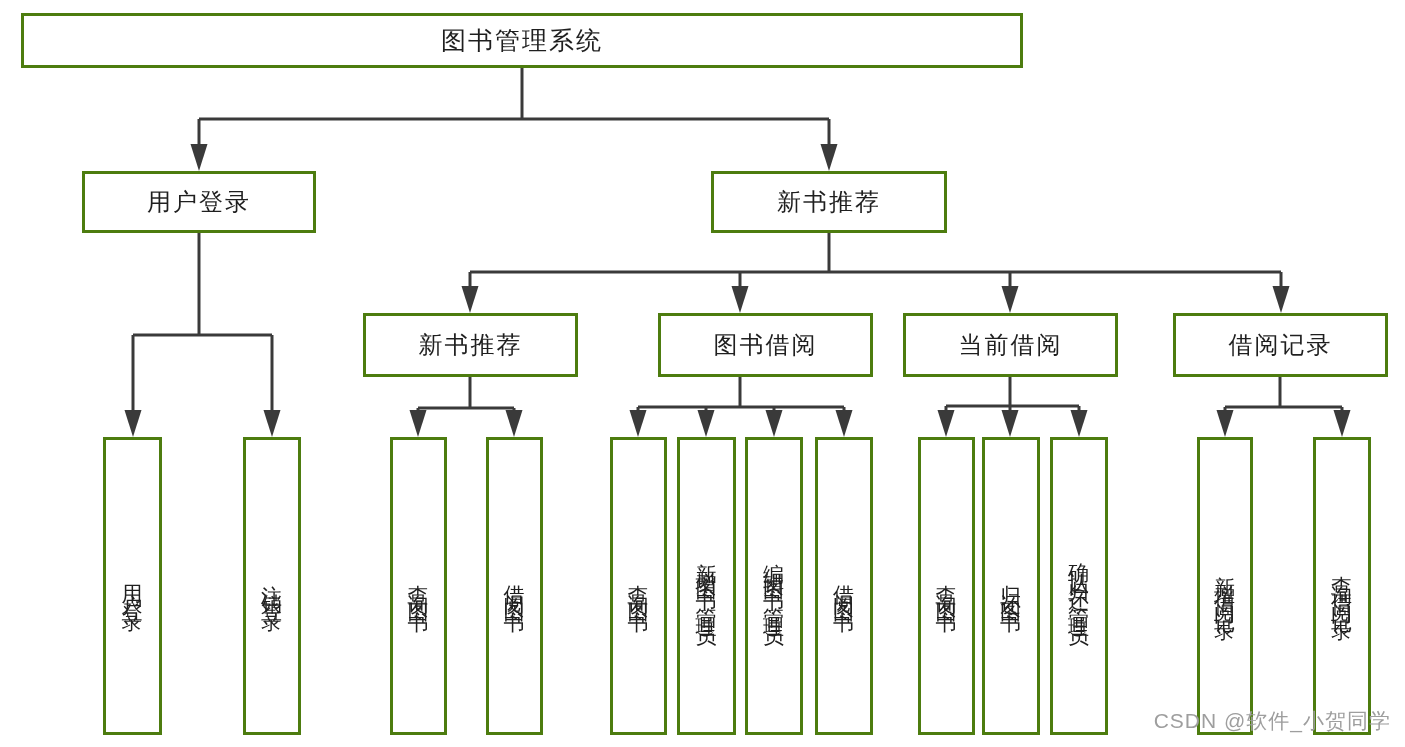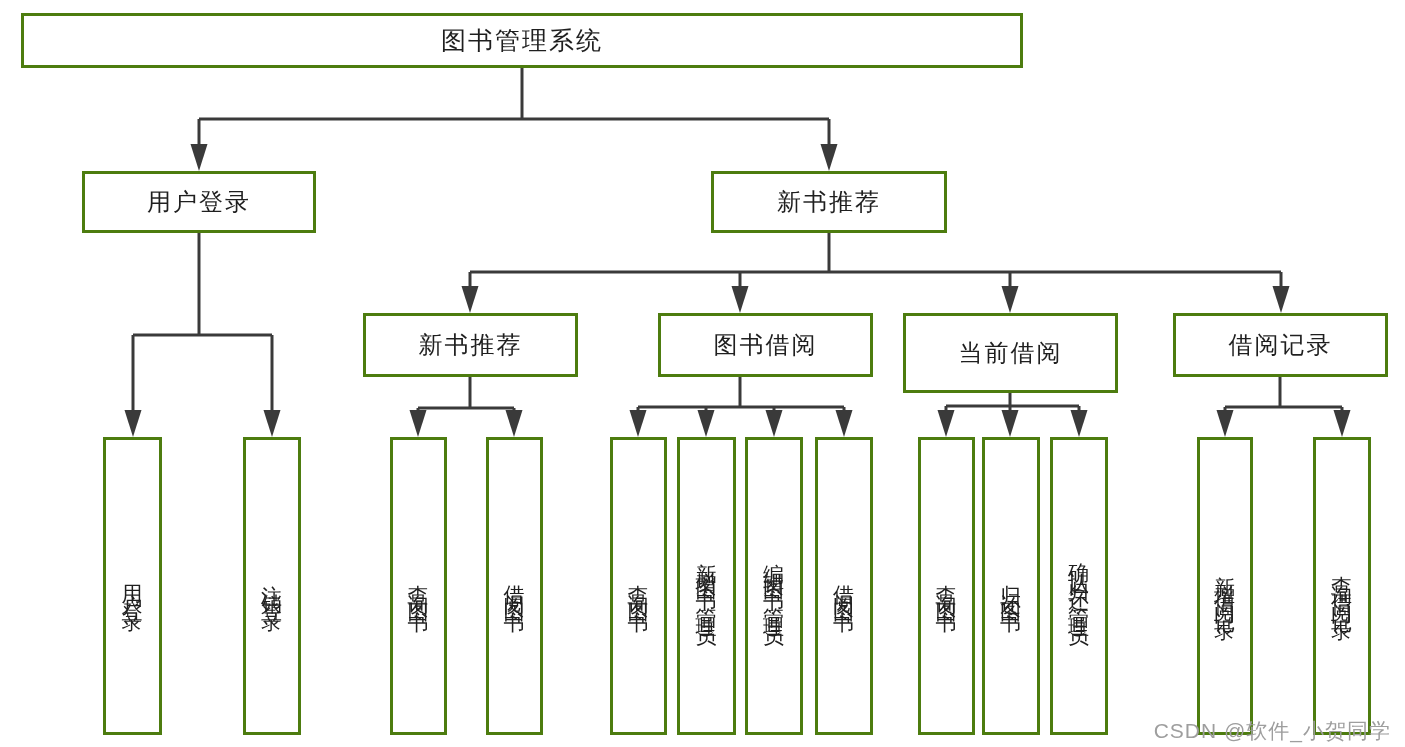--- a/index.html
+++ b/index.html
@@ -31,21 +31,21 @@
     writing-mode:vertical-rl;
     text-orientation:mixed;
     font-size:21px;
     letter-spacing:9px;
     line-height:1;
     white-space:nowrap;
   }
   .watermark{
     position:absolute;
     right:14px;
-    bottom:2px;
+    bottom:12px;
     font-size:21px;
     color:#9e9e9e;
     letter-spacing:1px;
     white-space:nowrap;
   }
   .wire{stroke:#3a3a3a;stroke-width:3;fill:none;}
   .head{fill:#3a3a3a;stroke:none;}
 </style>
 </head>
 <body>
@@ -138,21 +138,21 @@
   <div class="node h" style="left:711px;top:171px;width:236px;height:62px">
     <span>新书推荐</span>
   </div>
 
   <div class="node h" style="left:363px;top:313px;width:215px;height:64px">
     <span>新书推荐</span>
   </div>
   <div class="node h" style="left:658px;top:313px;width:215px;height:64px">
     <span>图书借阅</span>
   </div>
-  <div class="node h" style="left:903px;top:313px;width:215px;height:80px">
+  <div class="node h" style="left:903px;top:313px;width:215px;height:64px">
     <span>当前借阅</span>
   </div>
   <div class="node h" style="left:1173px;top:313px;width:215px;height:64px">
     <span>借阅记录</span>
   </div>
 
   <div class="node v" style="left:103px;top:437px;width:59px;height:298px">
     <span>用户登录</span>
   </div>
   <div class="node v" style="left:243px;top:437px;width:58px;height:298px">

